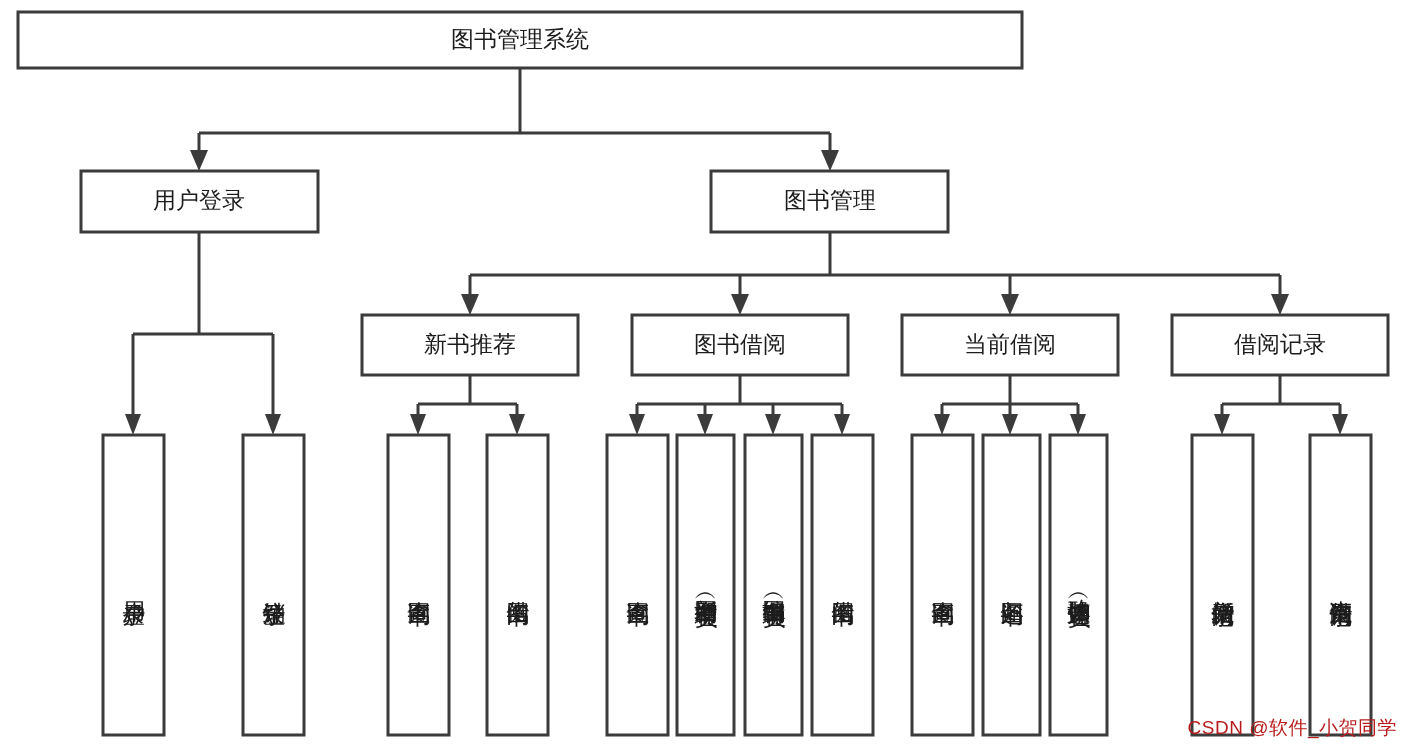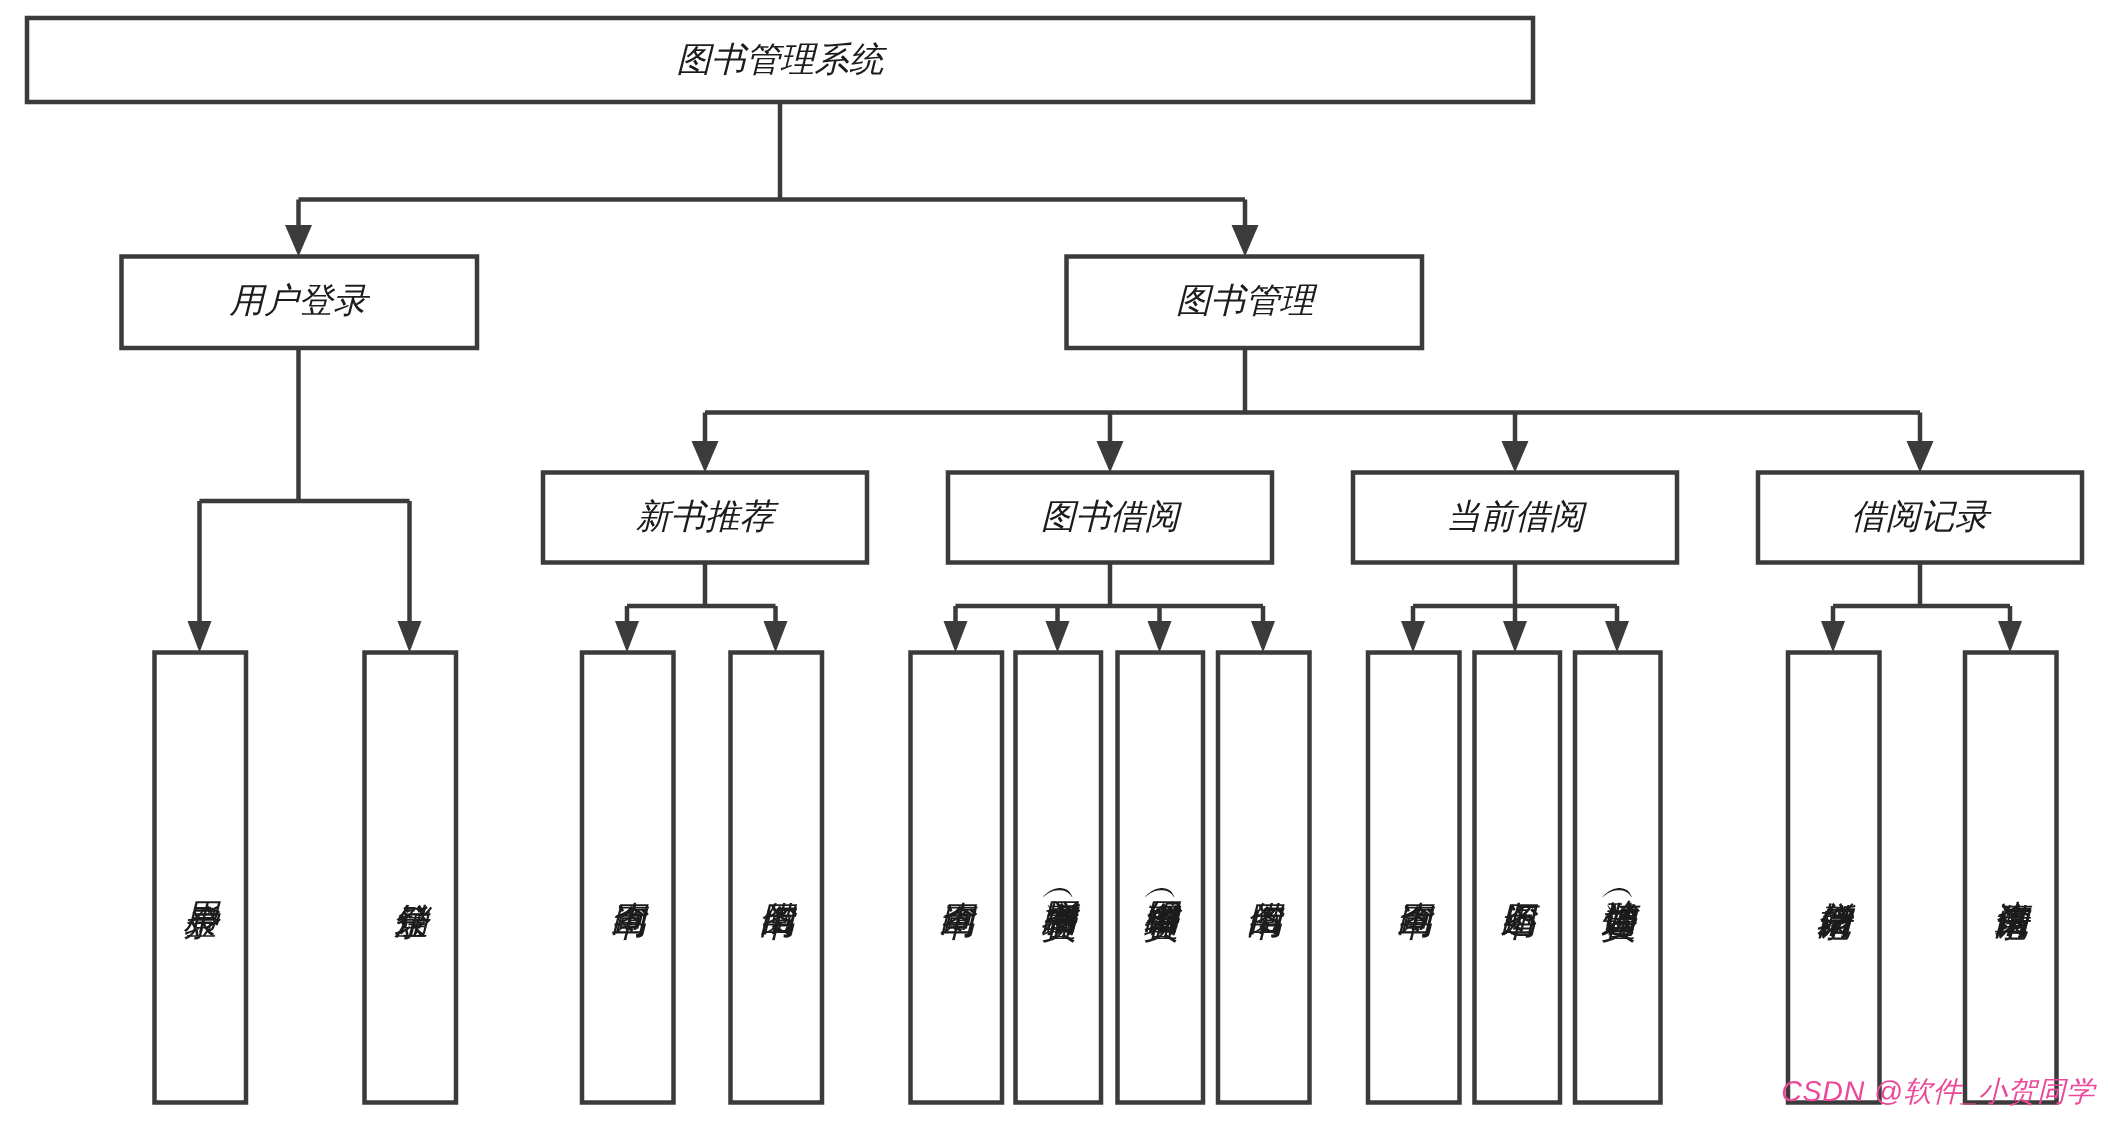--- a/index.html
+++ b/index.html
@@ -11,21 +11,20 @@
     width: 1405px;
     height: 747px;
     font-family: "Liberation Sans", "DejaVu Sans", sans-serif;
     overflow: hidden;
     position: relative;
   }
   #diagram-root {
     position: relative;
     width: 1405px;
     height: 747px;
-    font-style: italic;
   }
   svg.diagram-canvas {
     position: absolute;
     left: 0;
     top: 0;
     width: 1405px;
     height: 747px;
     display: block;
   }
   .node-box {
@@ -66,21 +65,21 @@
     text-align: center;
     pointer-events: none;
     user-select: none;
   }
   .watermark {
     position: absolute;
     right: 8px;
     bottom: 6px;
     font-family: "Liberation Sans", "DejaVu Sans", sans-serif;
     font-size: 19px;
-    color: #ec4899;
+    color: #b91c1c;
     letter-spacing: 0.5px;
     white-space: pre;
     user-select: none;
   }
 </style>
 </head>
 <body>
 
 <div id="diagram-root">
 

